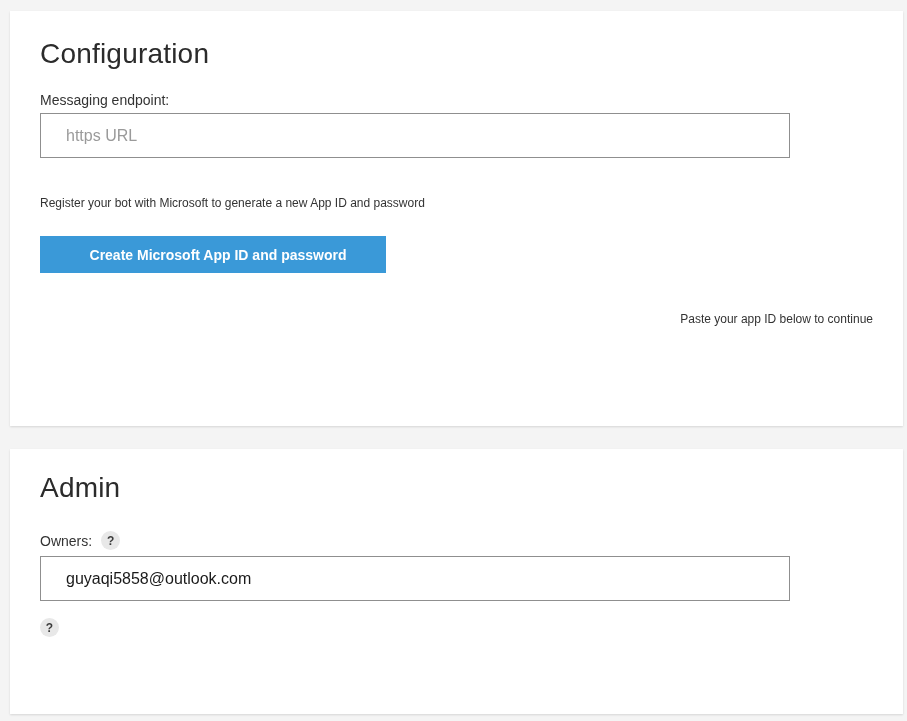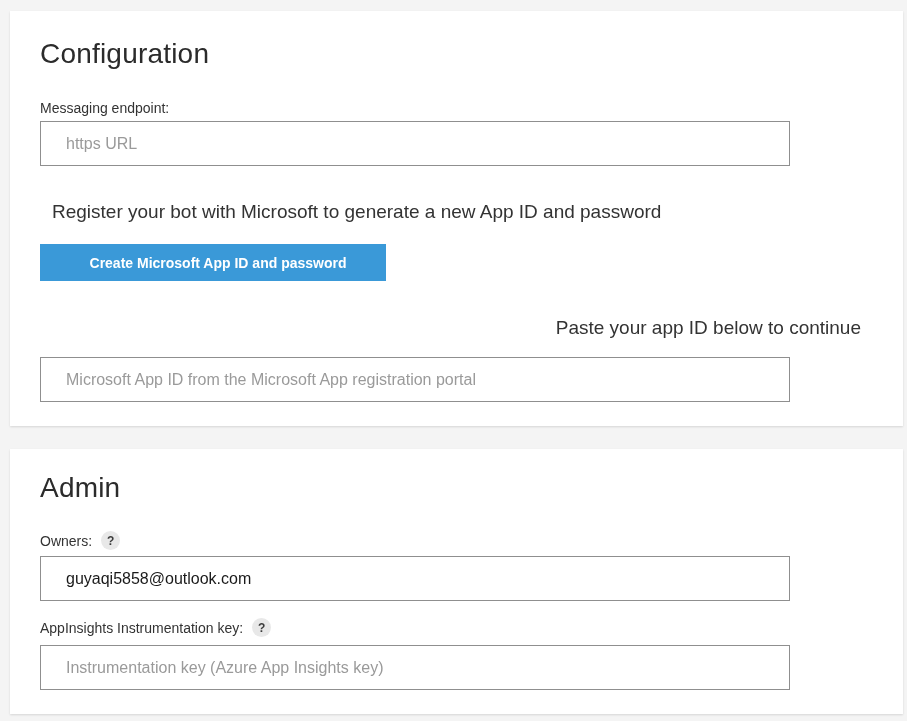--- a/index.html
+++ b/index.html
@@ -74,22 +74,22 @@
     font-size: 16px;
     color: #1a1a1a;
     padding: 0 25px;
     outline: none;
   }
   .text-input::placeholder {
     color: var(--placeholder);
     opacity: 1;
   }
   .info-text {
-    margin: 12px;
-    font-size: 19px;
+    margin: 0;
+    font-size: 12px;
     color: var(--text);
     line-height: 21px;
   }
   .primary-button {
     display: block;
     width: 346px;
     height: 37px;
     border: none;
     background: var(--accent);
     color: #ffffff;
@@ -108,21 +108,21 @@
     height: 19px;
     border-radius: 50%;
     background: #e8e8e8;
     color: #3c3c3c;
     font-size: 12px;
     font-weight: bold;
     cursor: pointer;
     user-select: none;
   }
   
-  .m-endpoint-label { margin-top: 26px; }
+  .m-endpoint-label { margin-top: 18px; }
   .m-endpoint-input { margin-top: 4px; }
   .m-register-text  { margin-top: 35px; }
   .m-create-button  { margin-top: 22px; }
   .m-paste-text     { margin-top: 36px; text-align: right; }
   .m-appid-input    { margin-top: 19px; }
   
   .m-owners-row     { margin-top: 24px; }
   .m-owners-input   { margin-top: 6px; }
   .m-appins-row     { margin-top: 17px; }
   .m-appins-input   { margin-top: 8px; }
@@ -138,34 +138,31 @@
     <label class="field-label m-endpoint-label">Messaging endpoint:</label>
 
     <input type="text" class="text-input m-endpoint-input" placeholder="https URL" style="">
 
     <p class="info-text m-register-text">Register your bot with Microsoft to generate a new App ID and password</p>
 
     <button type="button" class="primary-button m-create-button">Create Microsoft App ID and password</button>
 
     <p class="info-text m-paste-text">Paste your app ID below to continue</p>
 
-    <input type="text" class="text-input m-appid-input" placeholder="Microsoft App ID from the Microsoft App registration portal" style="">
   </section>
 
   <section class="card card-admin">
     <h1 class="section-title">Admin</h1>
 
     <div class="label-row m-owners-row">
       <label class="field-label">Owners:</label>
       <span class="help-badge">?</span>
     </div>
 
     <input type="text" class="text-input m-owners-input" value="guyaqi5858@outlook.com" style="">
 
     <div class="label-row m-appins-row">
-      <label class="field-label">AppInsights Instrumentation key:</label>
       <span class="help-badge">?</span>
     </div>
 
-    <input type="text" class="text-input m-appins-input" placeholder="Instrumentation key (Azure App Insights key)" style="">
   </section>
 
 </div>
 
 </body></html>

